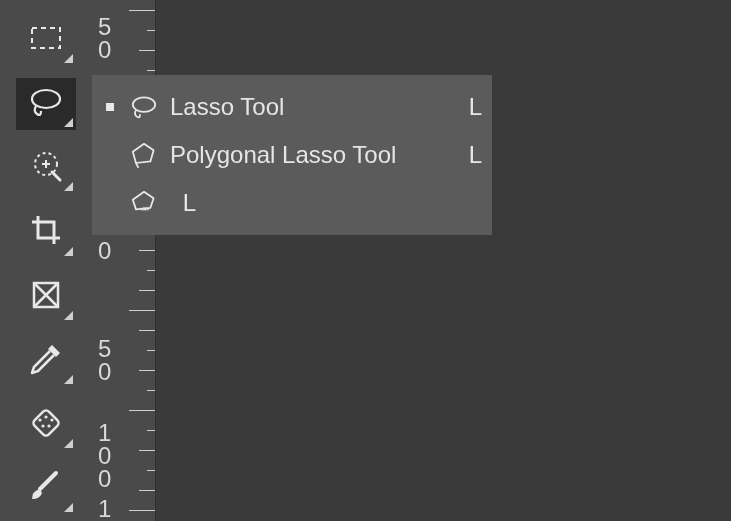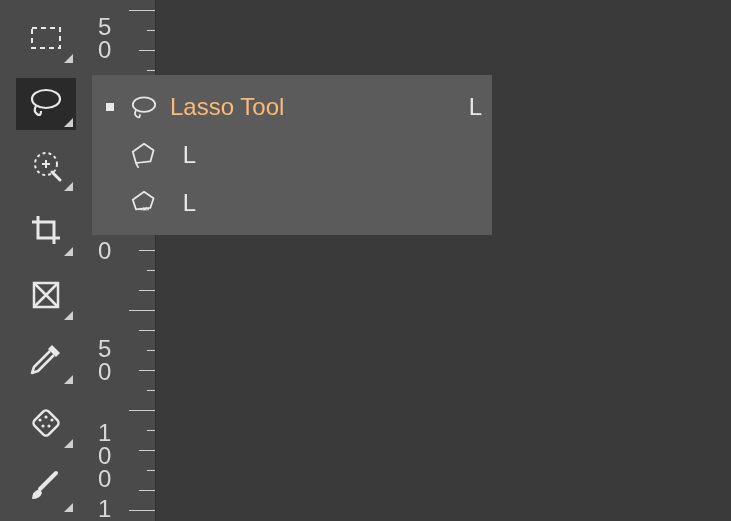--- a/index.html
+++ b/index.html
@@ -93,21 +93,21 @@
     }
     .fly-icon {
       width: 44px;
       display: flex;
       justify-content: center;
       align-items: center;
     }
     .fly-icon svg { width: 32px; height: 32px; }
     .fly-label {
       flex: 1;
-      color: #fdba74;
+      color: #e5e5e5;
       font-size: 24px;
       padding-left: 4px;
     }
     .fly-key {
       width: 30px;
       color: #e8e8e8;
       font-size: 24px;
       text-align: right;
     }
   </style>
@@ -269,20 +269,21 @@
       <div class="fly-label">Lasso Tool</div>
       <div class="fly-key">L</div>
     </div>
     <div class="fly-row">
       <div class="fly-bullet"></div>
       <div class="fly-icon">
         <svg viewBox="0 0 40 40">
           <use href="#sym-polylasso"></use>
         </svg>
       </div>
+      <div class="fly-label">Polygonal Lasso Tool</div>
       <div class="fly-key">L</div>
     </div>
     <div class="fly-row">
       <div class="fly-bullet"></div>
       <div class="fly-icon">
         <svg viewBox="0 0 40 40">
           <use href="#sym-maglasso"></use>
         </svg>
       </div>
       <div class="fly-key">L</div>

